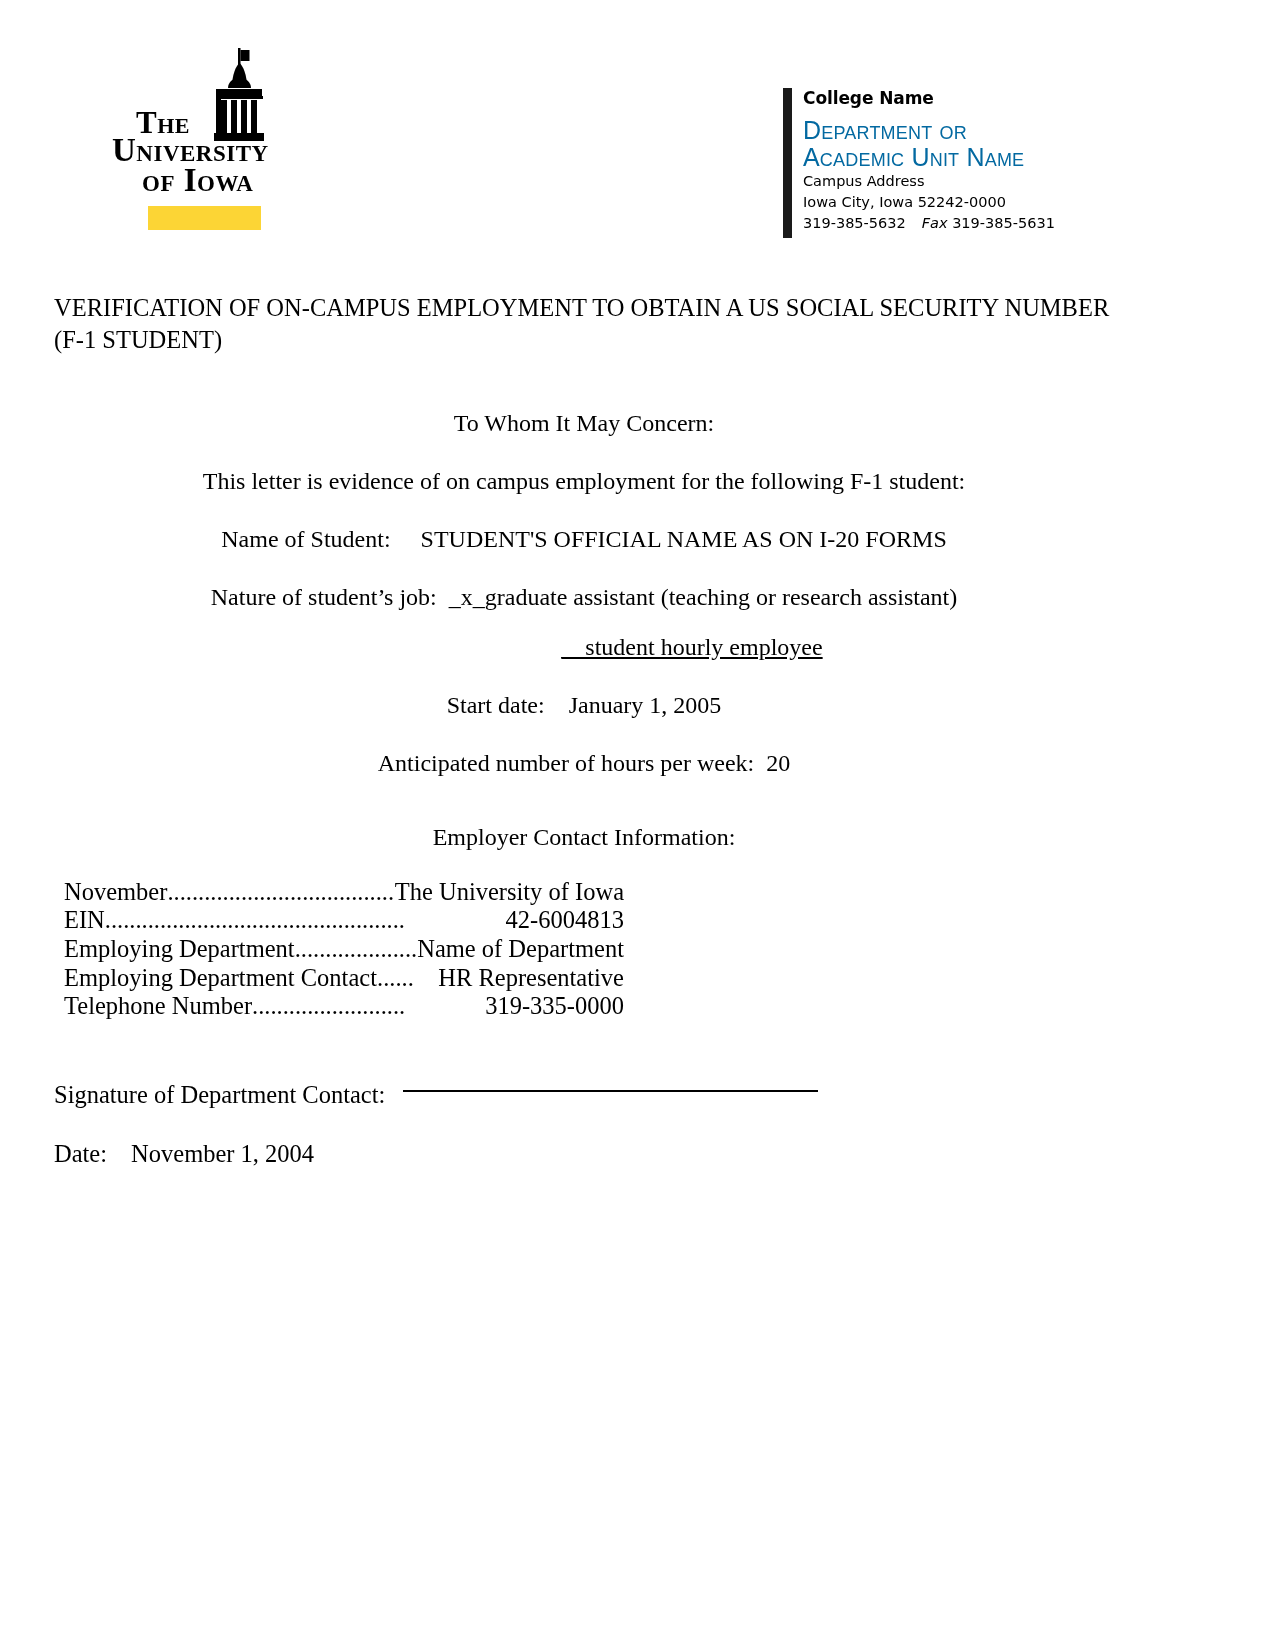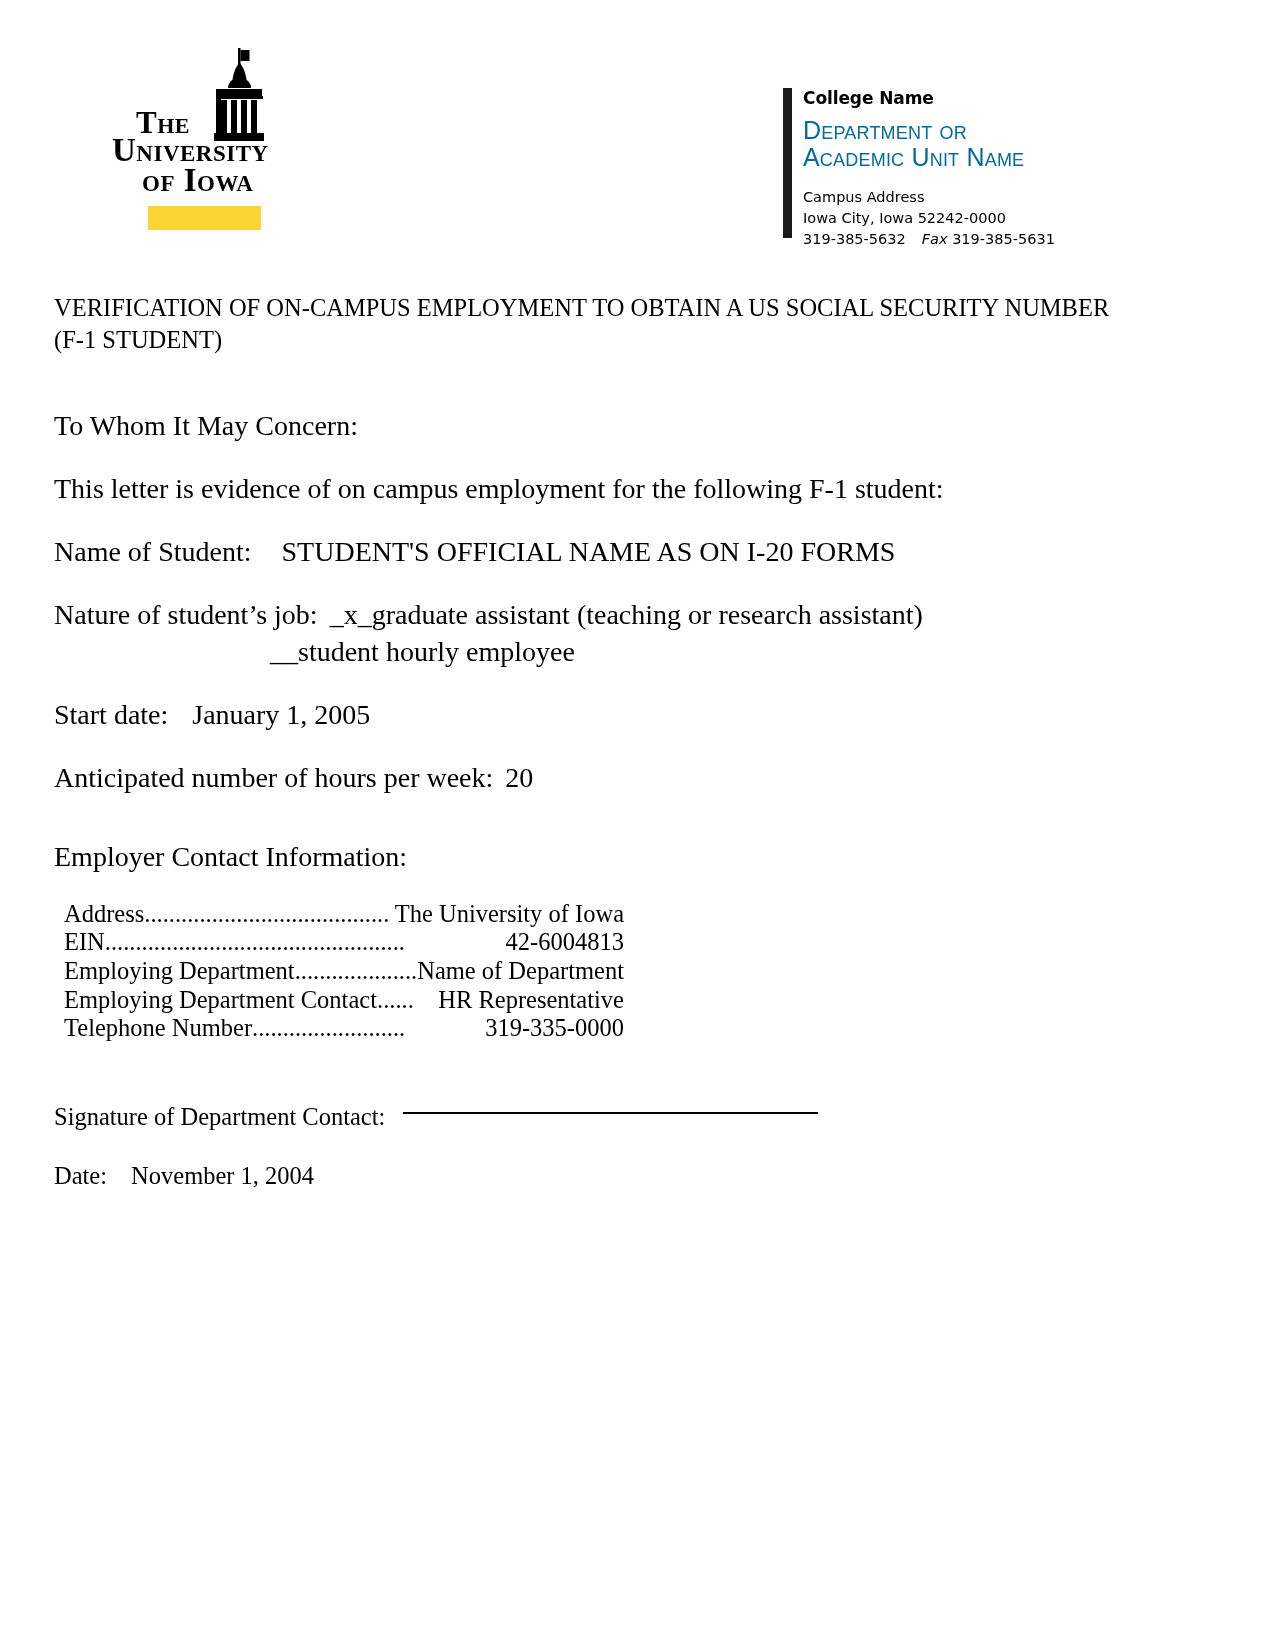--- a/index.html
+++ b/index.html
@@ -112,21 +112,21 @@
     color: #0369a1;
     line-height: 1.08;
     letter-spacing: 0.2px;
     white-space: nowrap;
   }
   .dept-addr {
     font-family: "DejaVu Sans", "Liberation Sans", sans-serif;
     font-size: 14.5px;
     color: #000;
     line-height: 1.45;
-    margin-top: 16px;
+    margin-top: 0;
     white-space: nowrap;
   }
   .dept-phone .fax-label {
     font-style: italic;
   }
   .phone-gap {
     display: inline-block;
     width: 16px;
   }
 
@@ -140,35 +140,37 @@
     line-height: 1.17;
   }
   .doc-title {
     font-size: 24.5px;
     line-height: 1.3;
     margin: 0 0 52px 0;
     white-space: normal;
   }
   .para {
     margin: 0 0 28px 0;
-    font-size: 28px;
+    font-size: 24px;
     line-height: 1.25;
+    text-align: center;
   }
   .para.tight {
     margin-bottom: 24px;
     margin-top: 44px;
   }
   .lbl-gap-sm { display: inline-block; width: 24px; }
   .lbl-gap-md { display: inline-block; width: 30px; }
   .lbl-gap-xs { display: inline-block; width: 12px; }
 
   .job-second {
     display: block;
     padding-left: 216px;
-    margin-top: 2px;
+    margin-top: 20px;
+    text-decoration: underline;
   }
 
   
   .contact-list {
     margin: 26px 0 0 10px;
     padding: 0;
     list-style: none;
   }
   .contact-row {
     display: flex;
@@ -280,21 +282,21 @@
   <p class="para"><span>Nature of student’s job:</span><span class="lbl-gap-xs"></span><span>_x_graduate assistant (teaching or research assistant)</span><span class="job-second">__student hourly employee</span></p>
 
   <p class="para"><span>Start date:</span><span class="lbl-gap-sm"></span><span>January 1, 2005</span></p>
 
   <p class="para"><span>Anticipated number of hours per week:</span><span class="lbl-gap-xs"></span><span>20</span></p>
 
   <p class="para tight">Employer Contact Information:</p>
 
   <ul class="contact-list">
     <li class="contact-row">
-      <span class="contact-label">Address</span>
+      <span class="contact-label">November</span>
       <span class="contact-dots">........................................</span>
       <span class="contact-value">The University of Iowa</span>
     </li>
     <li class="contact-row">
       <span class="contact-label">EIN</span>
       <span class="contact-dots">.................................................</span>
       <span class="contact-value">42-6004813</span>
     </li>
     <li class="contact-row">
       <span class="contact-label">Employing Department</span>

